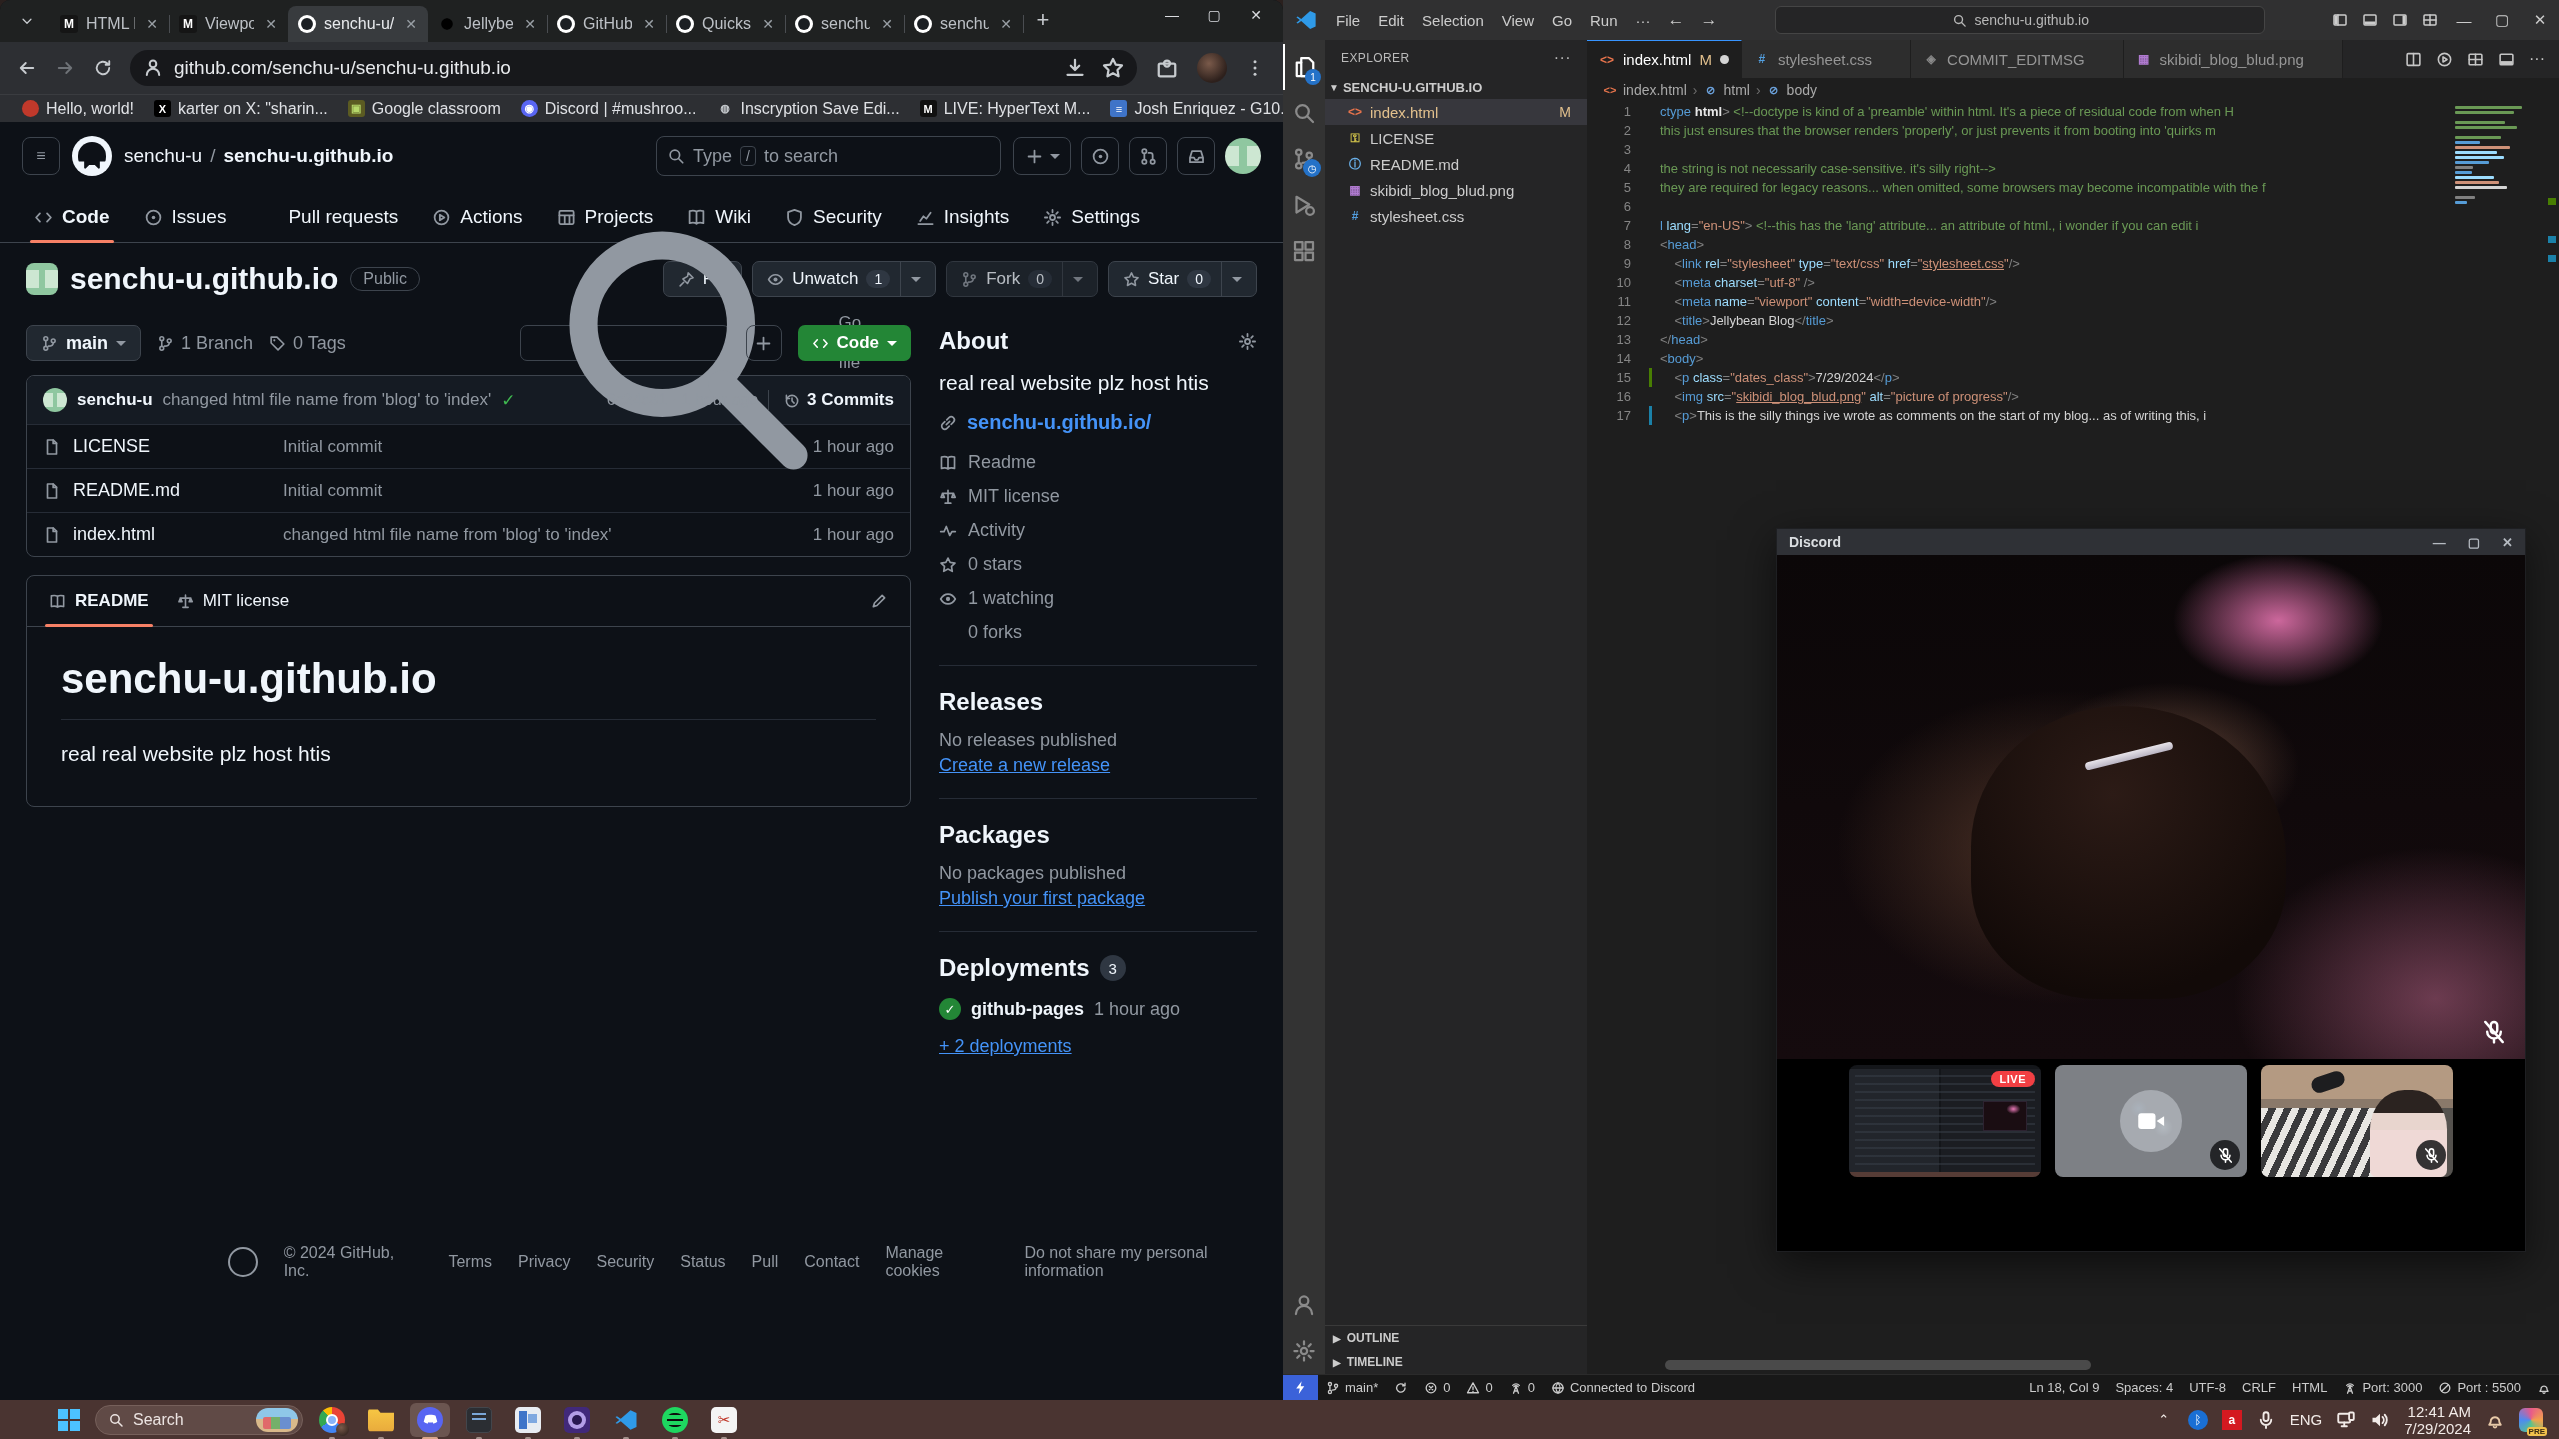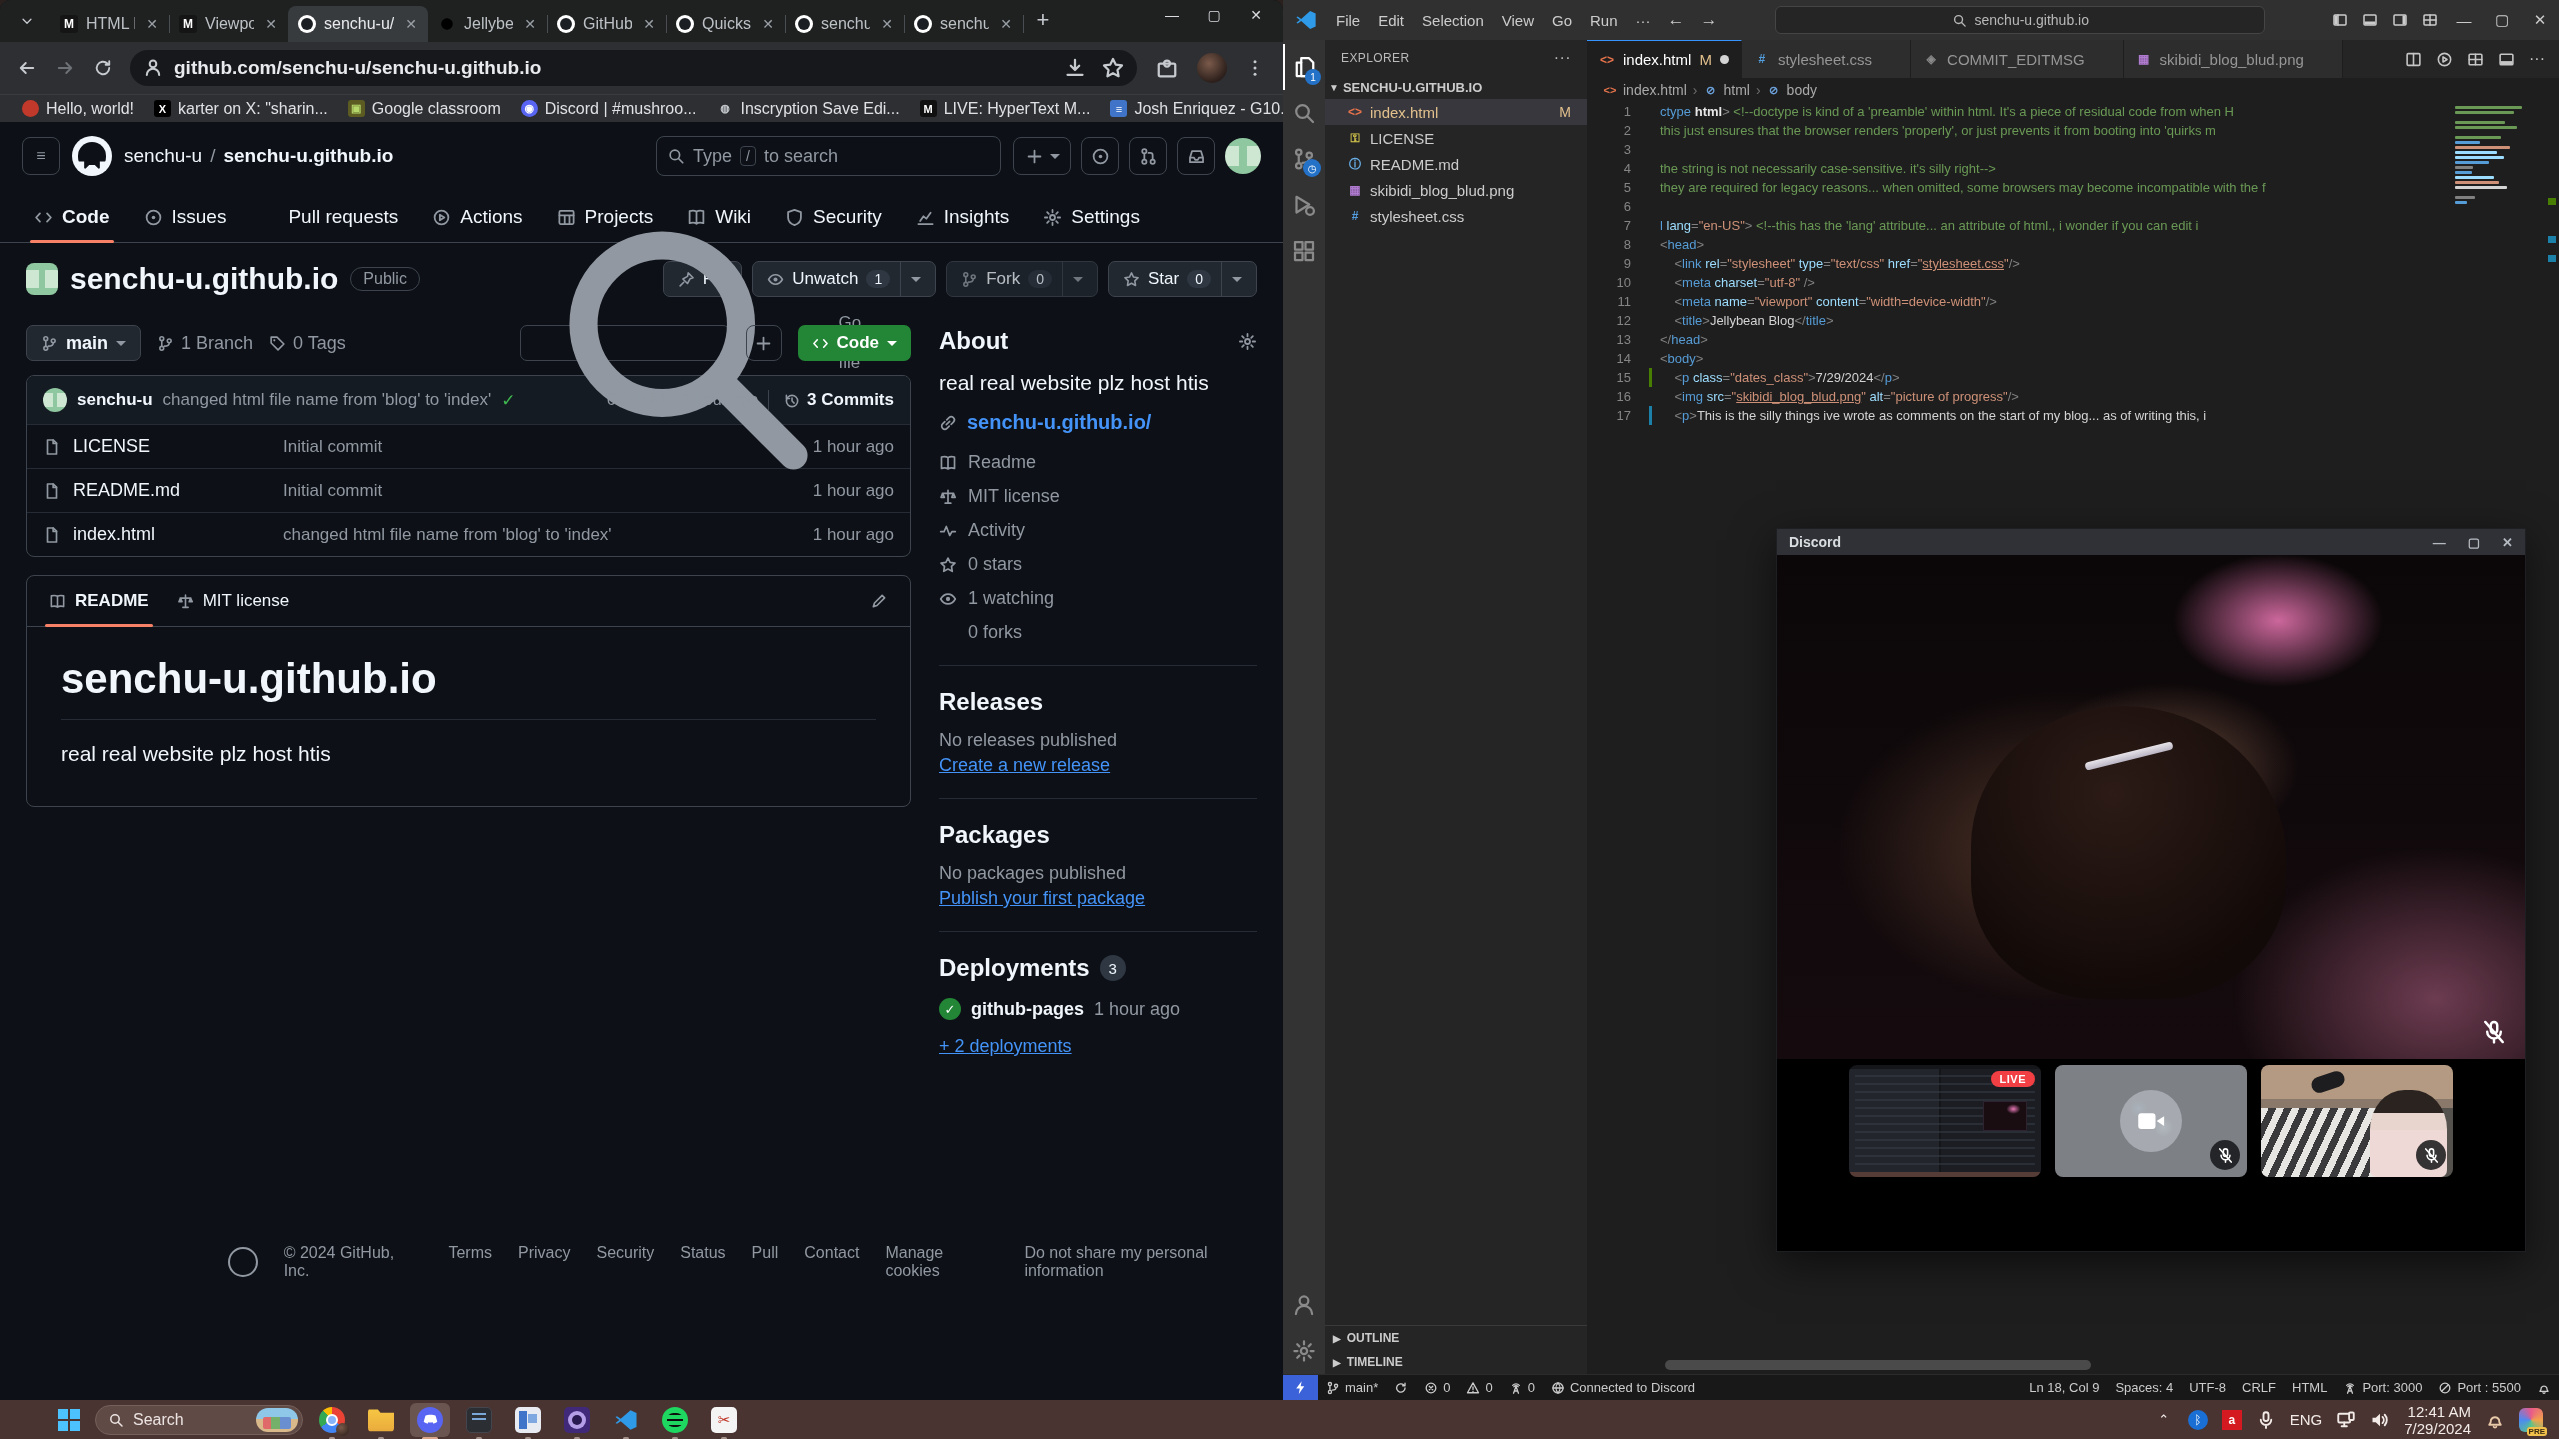--- a/index.html
+++ b/index.html
@@ -19,21 +19,21 @@
   .tfav{width:18px;height:18px;flex:none;border-radius:3px;display:flex;align-items:center;justify-content:center;font-size:12px;font-weight:bold;}
   .tfav.m{background:#151515;color:#fff;}
   .tfav.octo{background:#fff;border-radius:50%;color:#1b1f23;}
   .tfav.octo .ic{width:14px;height:14px;}
   .tfav.globe{color:#c7cbcf;}
   .ttitle{flex:1;overflow:hidden;white-space:nowrap;}
   .tx{font-size:14px;color:#9aa0a6;width:18px;height:18px;border-radius:50%;display:flex;align-items:center;justify-content:center;flex:none;}
   .newtab{width:28px;height:28px;margin:0 4px 8px 6px;color:#c7cbcf;font-size:22px;display:flex;align-items:center;justify-content:center;}
   .wbtns{margin-left:auto;display:flex;align-self:flex-start;height:30px;}
   .wbtn{width:42px;display:flex;align-items:center;justify-content:center;color:#dadce0;font-size:14px;}
-  .tool{height:52px;background:#2d2f33;display:flex;align-items:center;padding:0 10px;gap:4px;font-weight:bold;}
+  .tool{height:52px;background:#2d2f33;display:flex;align-items:center;padding:0 10px;gap:4px;}
   .navbtn{width:34px;height:34px;border-radius:50%;display:flex;align-items:center;justify-content:center;color:#c7cbcf;}
   .navbtn .ic{width:20px;height:20px;}
   .navbtn.dim{color:#6e7277;}
   .urlpill{flex:1;height:36px;background:#17181b;border-radius:18px;display:flex;align-items:center;padding:0 12px;margin:0 6px;color:#e8eaed;}
   .urlpill .site{width:22px;height:22px;color:#c7cbcf;margin-right:10px;}
   .url{font-size:19px;flex:1;white-space:nowrap;overflow:hidden;}
   .pillic{width:24px;height:24px;color:#c7cbcf;margin-left:14px;}
   .toolic{width:24px;height:24px;color:#c7cbcf;margin:0 8px;}
   .avatar-sm{width:30px;height:30px;border-radius:50%;background:radial-gradient(circle at 40% 35%,#7a5a4a,#2d201c 70%);flex:none;margin:0 6px;}
   .bkbar{height:28px;background:#2d2f33;border-top:1px solid #3a3c40;display:flex;align-items:center;padding:0 14px;gap:4px;}
@@ -871,21 +871,21 @@
             <span class="depck">✓</span>
             <b>github-pages</b>
             <span style="color:#9198a1">1 hour ago</span>
           </div>
           <div class="sblu">+ 2 deployments</div>
         </div>
       </div>
       <div class="gh-foot">
         <span class="octo-o"></span>
         <span>© 2024 GitHub, Inc.</span>
-        <span id="footlinks" style="display:flex;gap:26px;">
+        <span id="footlinks" style="display:flex;gap:26px;align-items:center;">
             <span>Terms</span>
             <span>Privacy</span>
             <span>Security</span>
             <span>Status</span>
             <span>Pull</span>
             <span>Contact</span>
             <span>Manage cookies</span>
             <span>Do not share my personal information</span>
           </span>
       </div>

